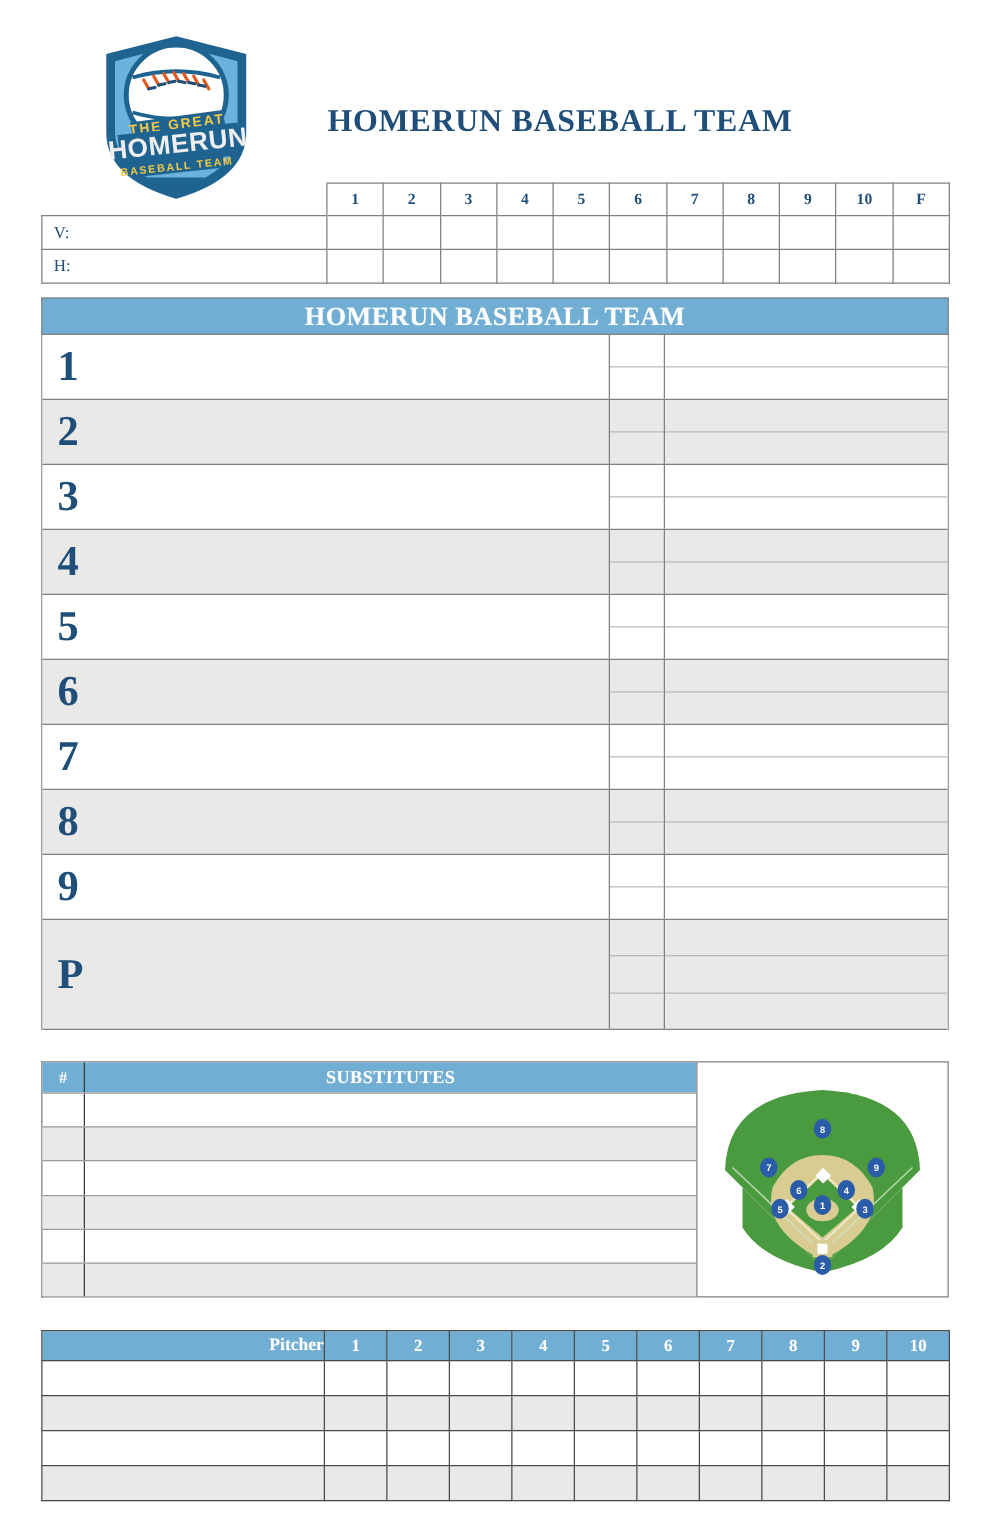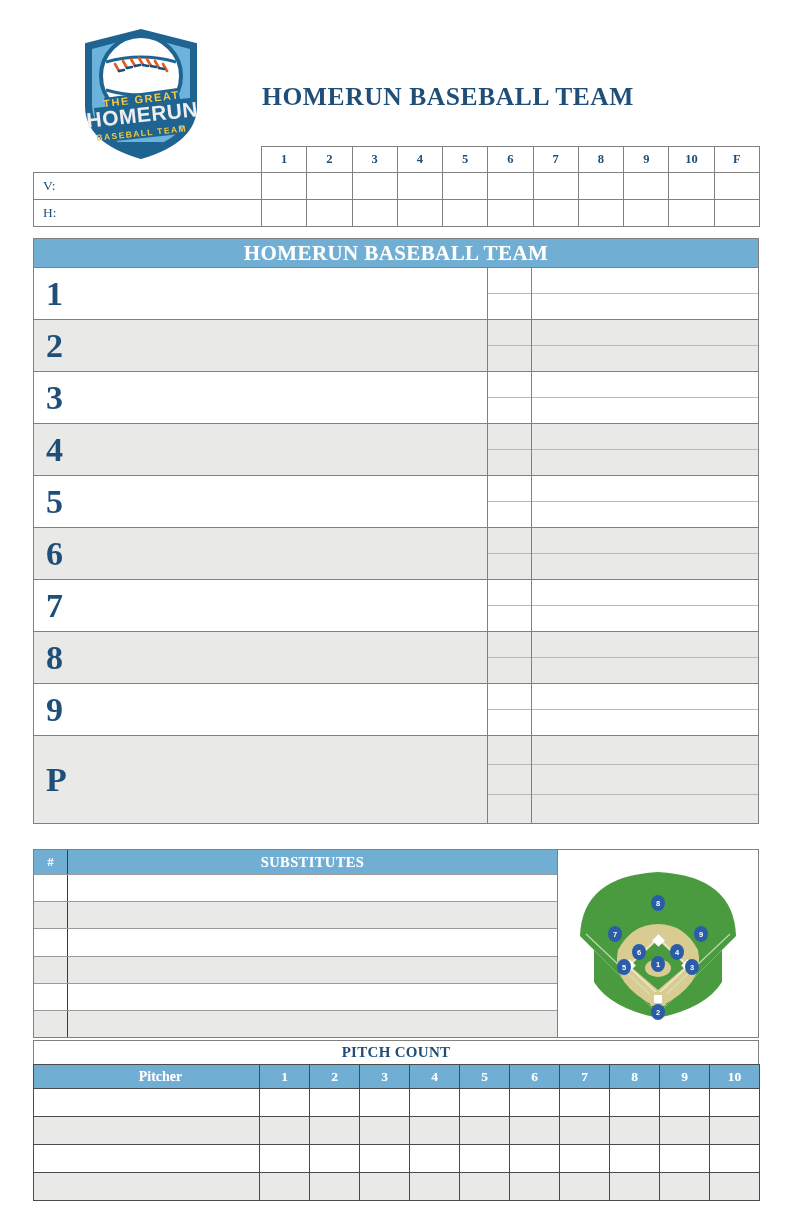--- a/index.html
+++ b/index.html
@@ -220,21 +220,21 @@
   }
   .pitch-table thead th {
     background: #71aed4;
     color: #ffffff;
     font-size: 13.5px;
     font-weight: bold;
     text-align: center;
     text-shadow: 0 0 1px rgba(255,255,255,.3);
   }
   .pitch-table thead th.pitcher-col {
-    text-align: center;
+    text-align: right;
     padding-left: 28px;
     font-size: 14px;
   }
   .pitch-table tbody td { height: 28px; background: #ffffff; }
   .pitch-table tbody tr.shade td { background: #e9e9e8; }
 </style>
 </head>
 <body>
 
 <div class="page">
@@ -552,21 +552,20 @@
           </g>
           <g>
             <ellipse cx="88" cy="150" rx="7" ry="8" fill="#2a5ca8"></ellipse>
             <text x="88" y="153">2</text>
           </g>
         </g>
       </svg>
     </div>
   </div>
 
-  <div class="pitch-title">PITCH COUNT</div>
 
   <table class="pitch-table">
     <colgroup>
       <col style="width:226px">
       <col span="10" style="width:50px">
     </colgroup>
     <thead>
         <tr id="pitch-head-row">
           <th class="pitcher-col">Pitcher</th>
           <th>1</th>

